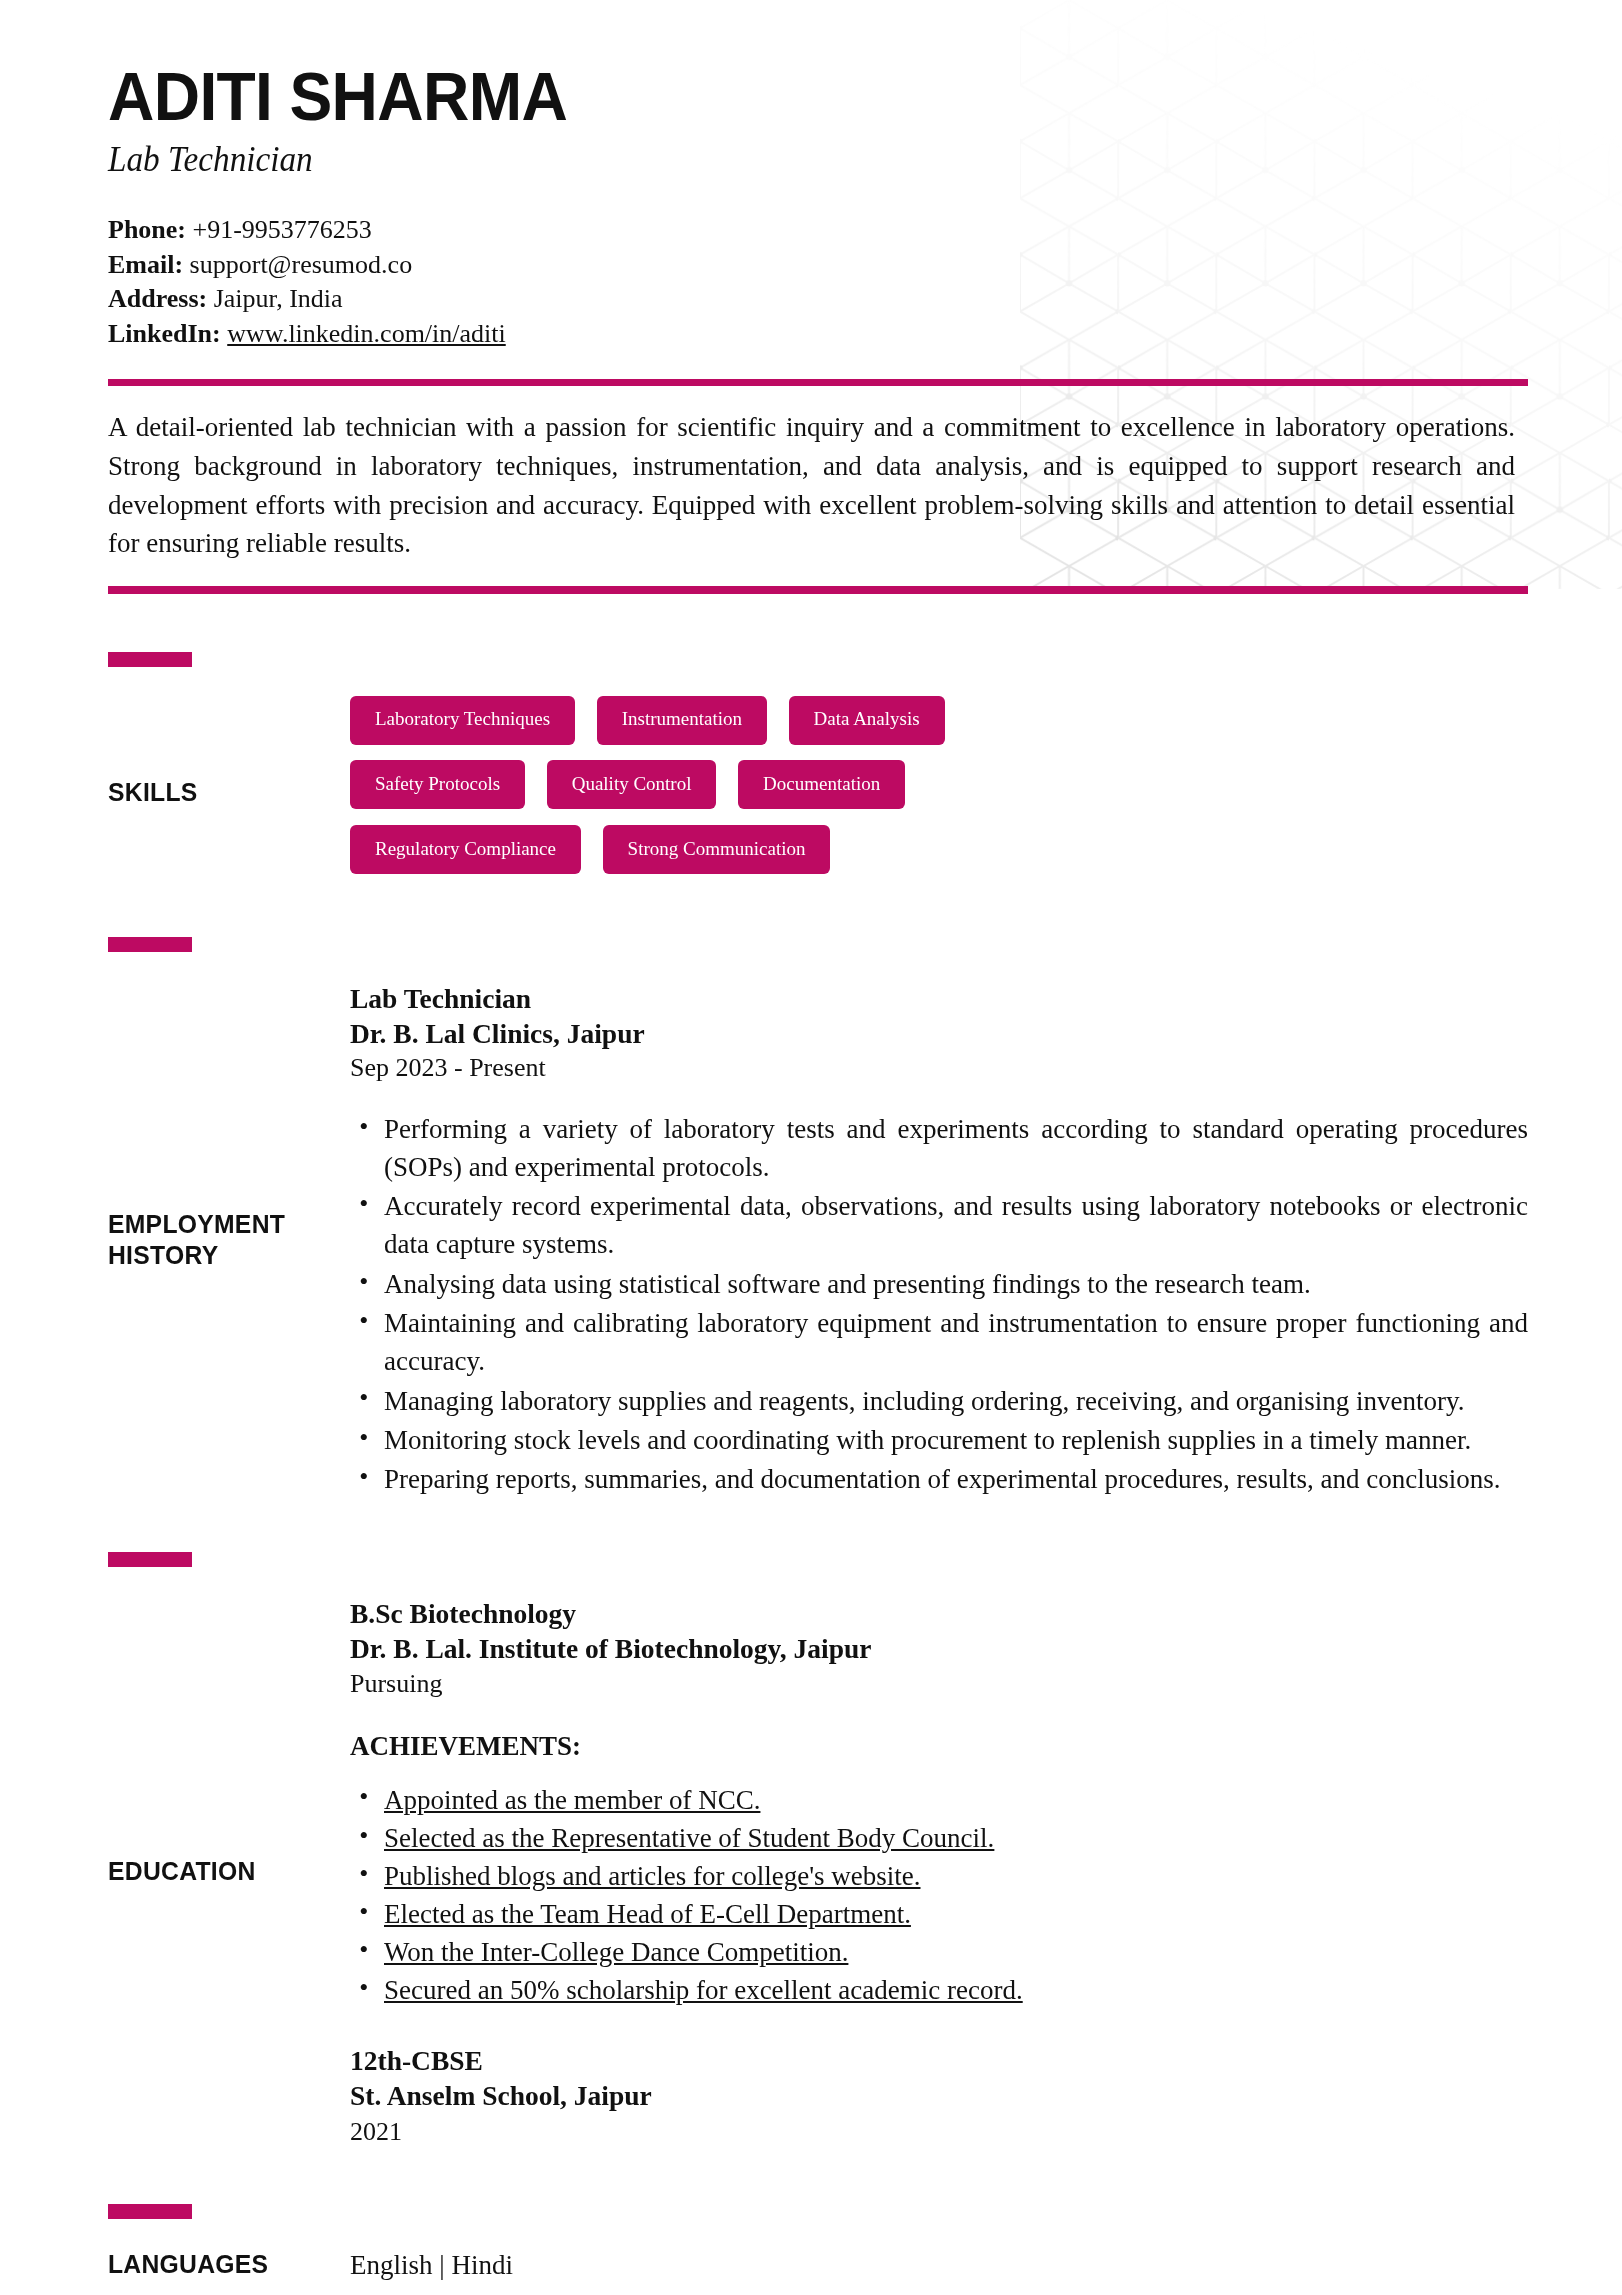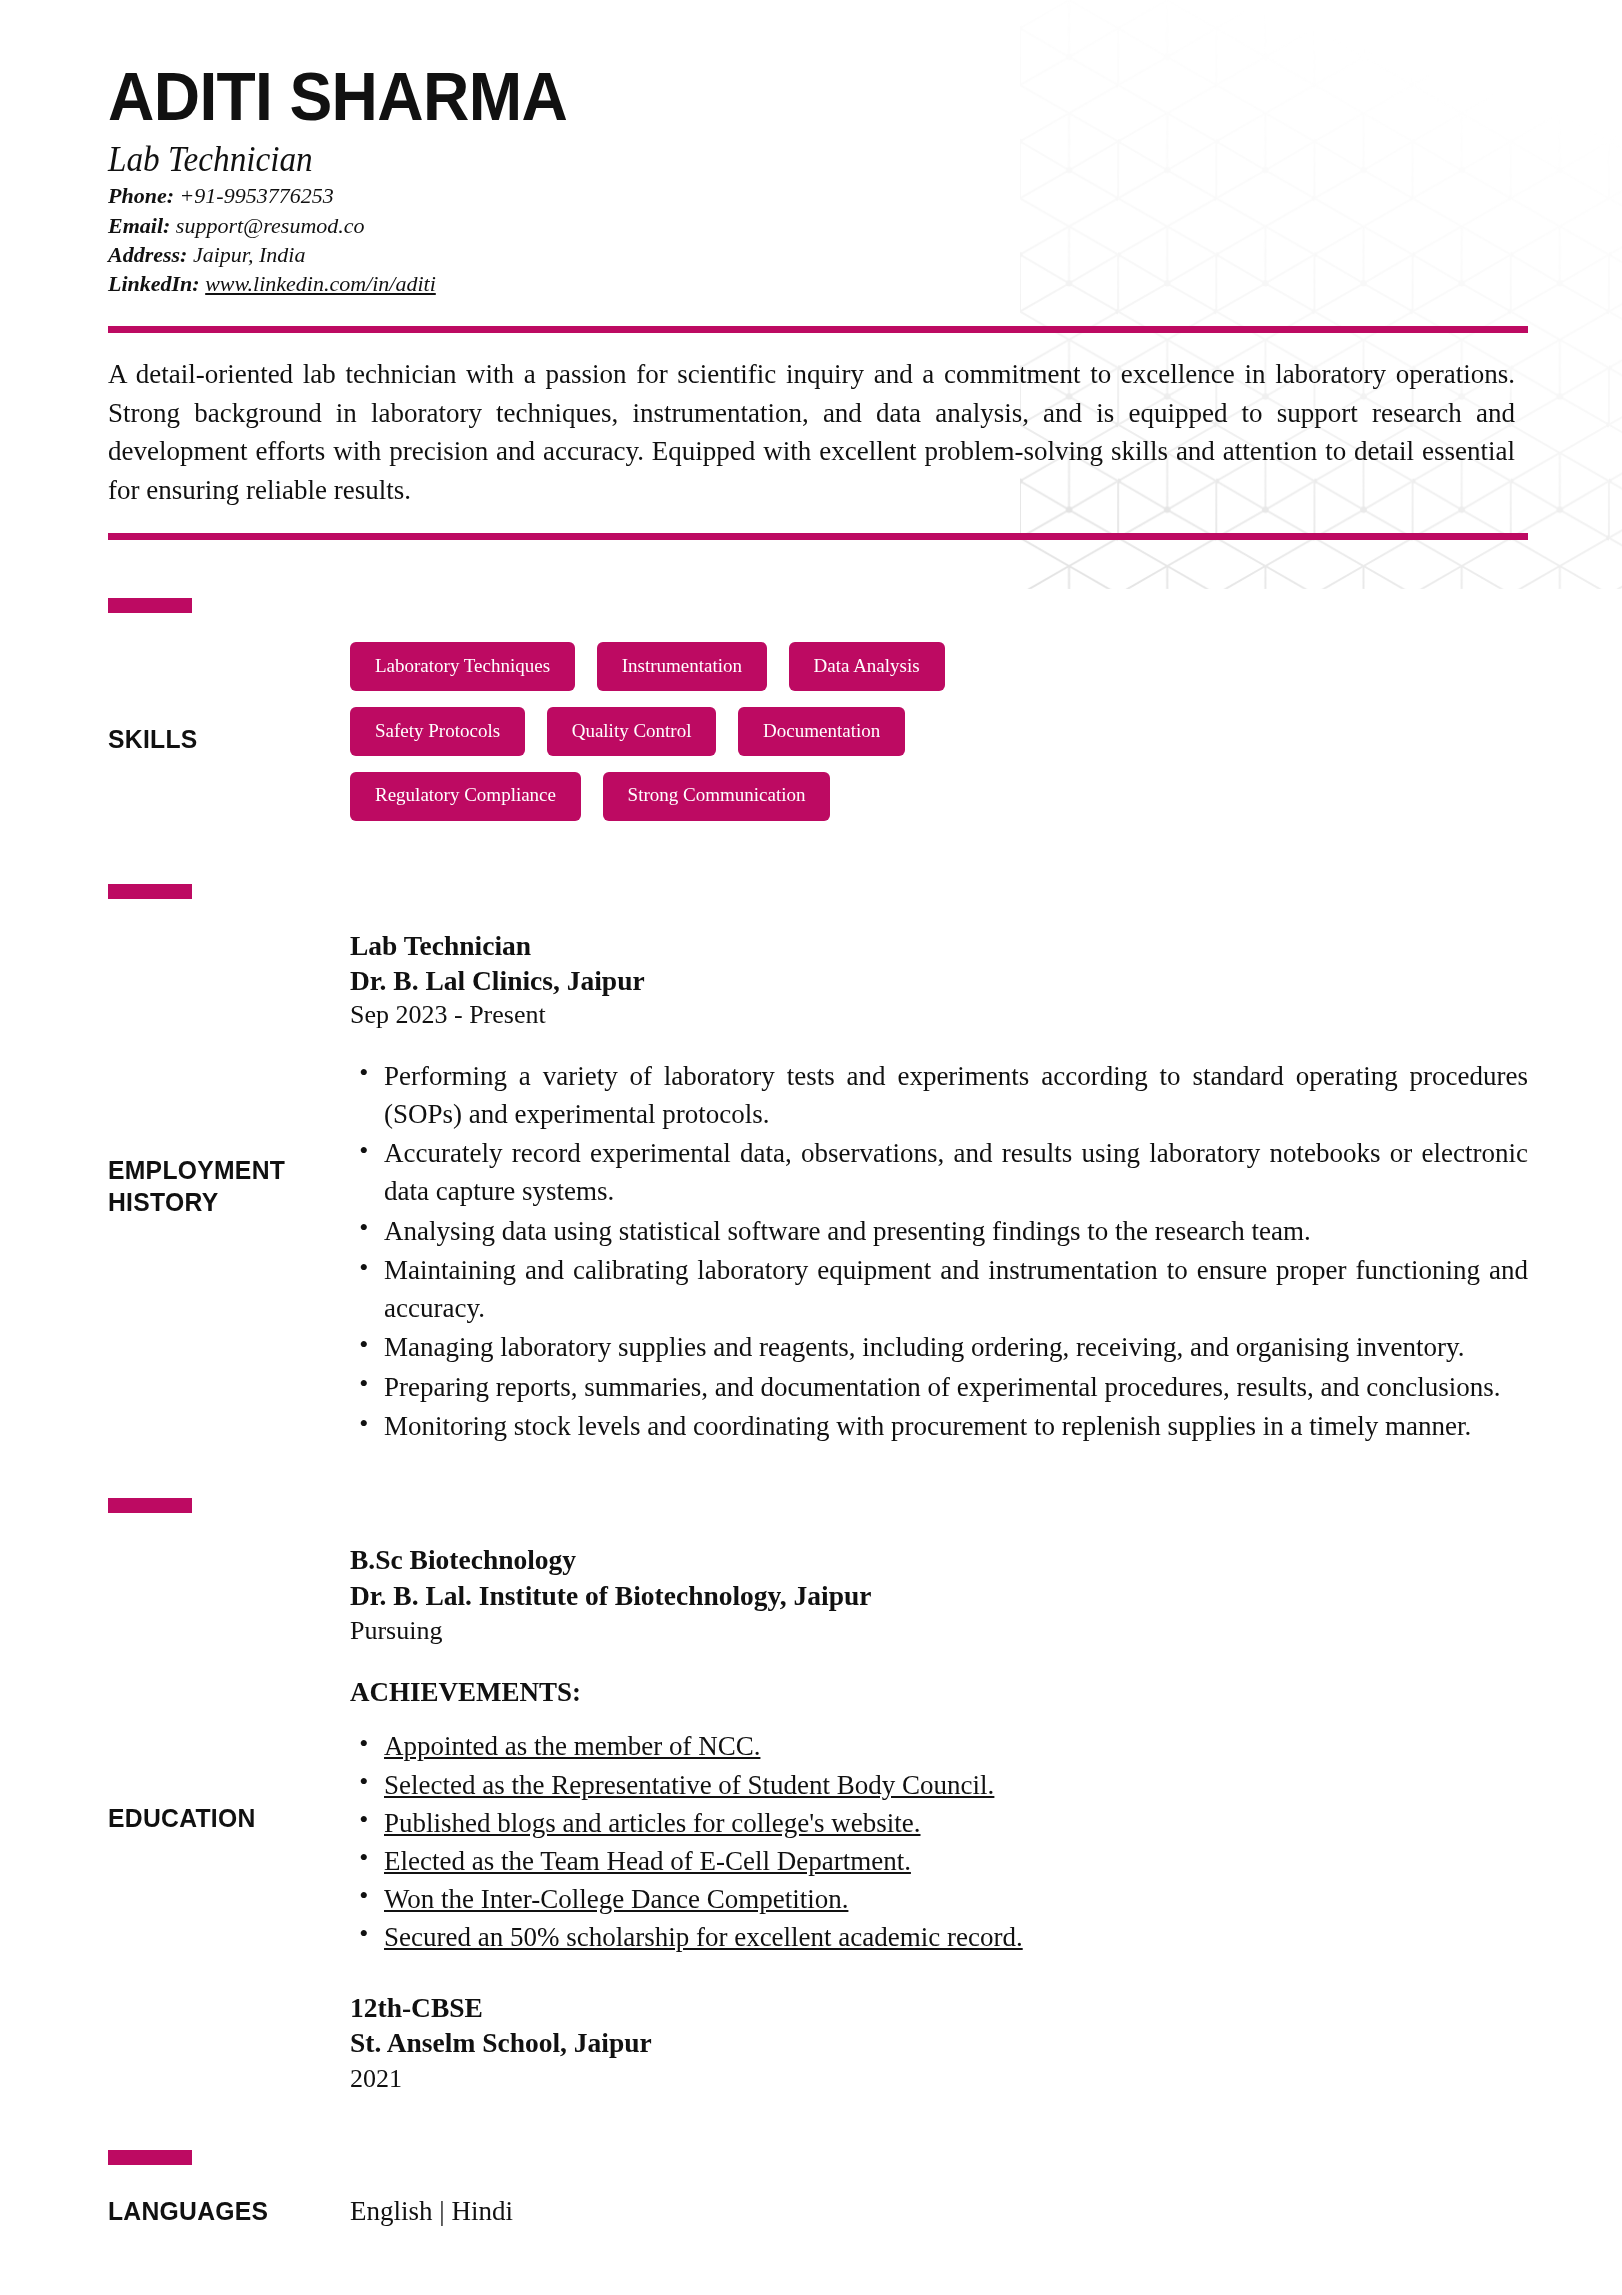--- a/index.html
+++ b/index.html
@@ -51,24 +51,23 @@
   .job-title {
     font-style: italic;
     font-size: 35px;
     line-height: 1.25;
     margin: 5.2px 0 0 0;
     color: #111111;
     transform: scaleX(0.95);
     transform-origin: left center;
   }
   .contact {
-    margin-top: 0;
-    font-size: 22px;
+    margin-top: 32px;
+    font-size: 26px;
     line-height: 1.33;
-    font-style: italic;
   }
   .contact .row { white-space: nowrap; }
   .contact .lbl { font-weight: 700; }
   .contact .val { font-weight: 400; }
   .contact .val.link { text-decoration: underline; }
 
   
   .hr {
     height: 7.2px;
     background: #bd0a62;
@@ -296,22 +295,22 @@
         <div class="job-heading">Lab Technician</div>
         <div class="job-heading">Dr. B. Lal Clinics, Jaipur</div>
         <div class="job-dates">Sep 2023 - Present</div>
 
         <ul class="bullets">
           <li>Performing a variety of laboratory tests and experiments according to standard operating procedures (SOPs) and experimental protocols.</li>
           <li>Accurately record experimental data, observations, and results using laboratory notebooks or electronic data capture systems.</li>
           <li>Analysing data using statistical software and presenting findings to the research team.</li>
           <li>Maintaining and calibrating laboratory equipment and instrumentation to ensure proper functioning and accuracy.</li>
           <li>Managing laboratory supplies and reagents, including ordering, receiving, and organising inventory.</li>
+          <li>Monitoring stock levels and coordinating with procurement to replenish supplies in a timely manner.</li>
           <li>Preparing reports, summaries, and documentation of experimental procedures, results, and conclusions.</li>
-          <li>Monitoring stock levels and coordinating with procurement to replenish supplies in a timely manner.</li>
         </ul>
       </div>
     </div>
   </div>
 
   <div class="section" style="margin-top:52px;">
     <div class="accent-bar"></div>
     <div class="sec-body" style="margin-top:29px;">
       <div class="sec-label">EDUCATION</div>
       <div class="sec-content">

